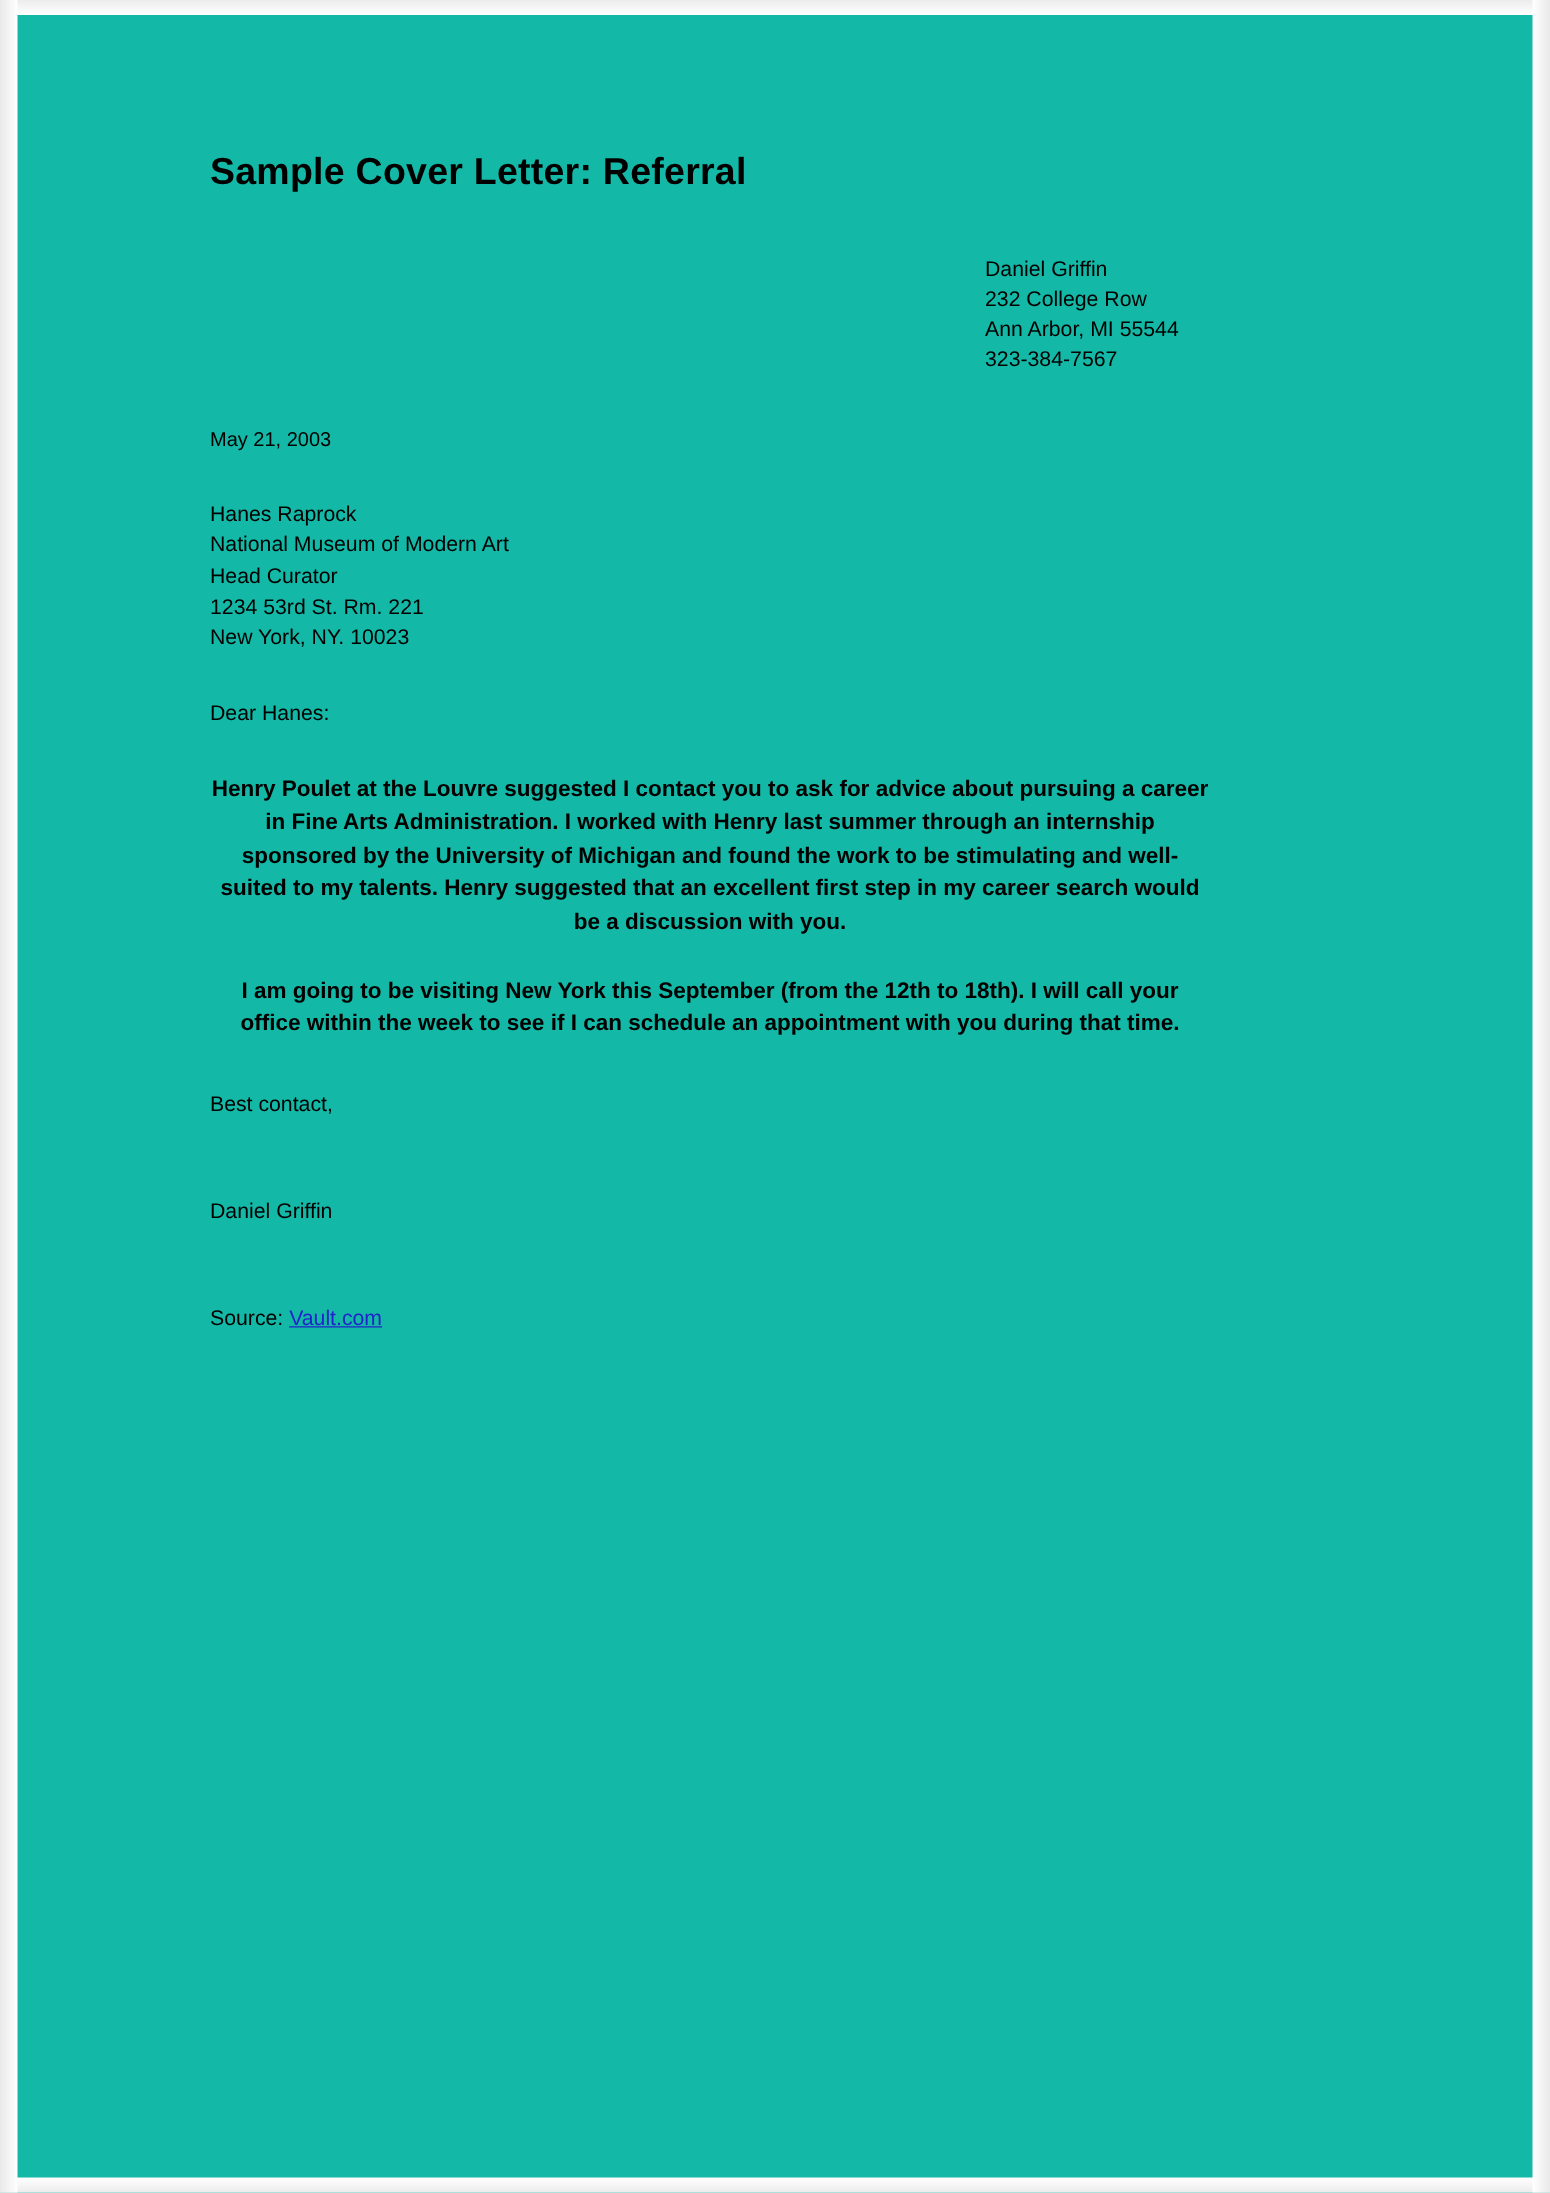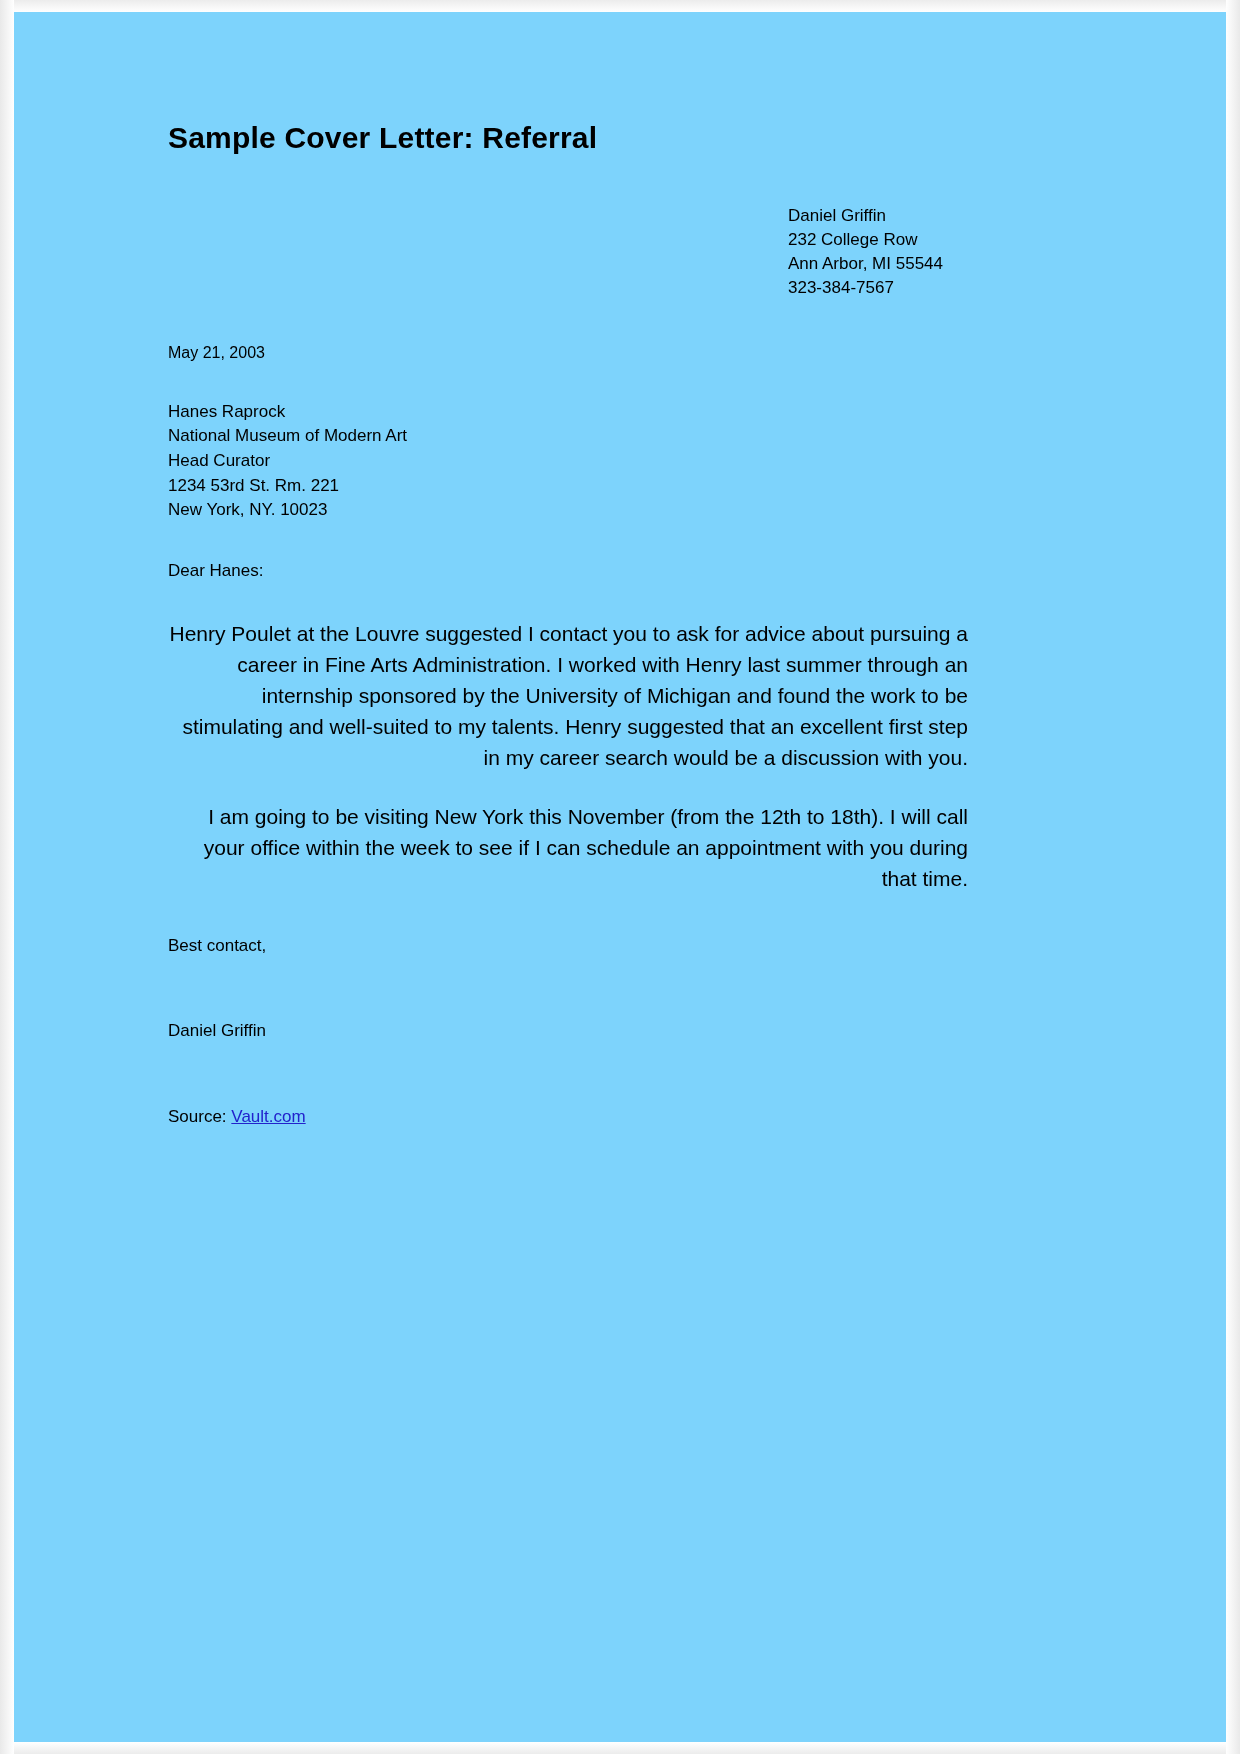--- a/index.html
+++ b/index.html
@@ -11,21 +11,21 @@
     width: 1240px;
     height: 1754px;
     position: relative;
     font-family: "Liberation Sans", sans-serif;
     color: #000000;
     overflow: hidden;
   }
   .page {
     position: absolute;
     inset: 0;
-    background: #7dd3fc;
+    background: #14b8a6;
   }
   .doc {
     position: absolute;
     left: 168px;
     top: 120px;
     width: 900px;
   }
   .doc-title {
     font-size: 30px;
     font-weight: bold;
@@ -51,25 +51,26 @@
     font-size: 17px;
     line-height: 1.45;
     margin-bottom: 36px;
   }
   .salutation {
     font-size: 17px;
     line-height: 1.45;
     margin-bottom: 34px;
   }
   .body-par {
-    font-size: 21px;
+    font-size: 18px;
     line-height: 1.48;
     margin: 0 0 28px 0;
     max-width: 800px;
-    text-align: right;
+    text-align: center;
+    font-weight: bold;
   }
   .closing {
     font-size: 17px;
     line-height: 1.45;
     margin-top: 40px;
     margin-bottom: 60px;
   }
   .signature {
     font-size: 17px;
     line-height: 1.45;
@@ -140,21 +141,21 @@
       <div>Hanes Raprock</div>
       <div>National Museum of Modern Art</div>
       <div>Head Curator</div>
       <div>1234 53rd St. Rm. 221</div>
       <div>New York, NY. 10023</div>
     </div>
 
     <div class="salutation">Dear Hanes:</div>
 
     <p class="body-par">Henry Poulet at the Louvre suggested I contact you to ask for advice about pursuing a career in Fine Arts Administration. I worked with Henry last summer through an internship sponsored by the University of Michigan and found the work to be stimulating and well-suited to my talents. Henry suggested that an excellent first step in my career search would be a discussion with you.</p>
-    <p class="body-par">I am going to be visiting New York this November (from the 12th to 18th). I will call your office within the week to see if I can schedule an appointment with you during that time.</p>
+    <p class="body-par">I am going to be visiting New York this September (from the 12th to 18th). I will call your office within the week to see if I can schedule an appointment with you during that time.</p>
 
     <div class="closing">Best contact,</div>
 
     <div class="signature">Daniel Griffin</div>
 
     <div class="source-line">
       <span>Source:</span>
       <span class="source-link" style="color: rgb(34, 34, 204); text-align: right;">Vault.com</span>
     </div>
 

